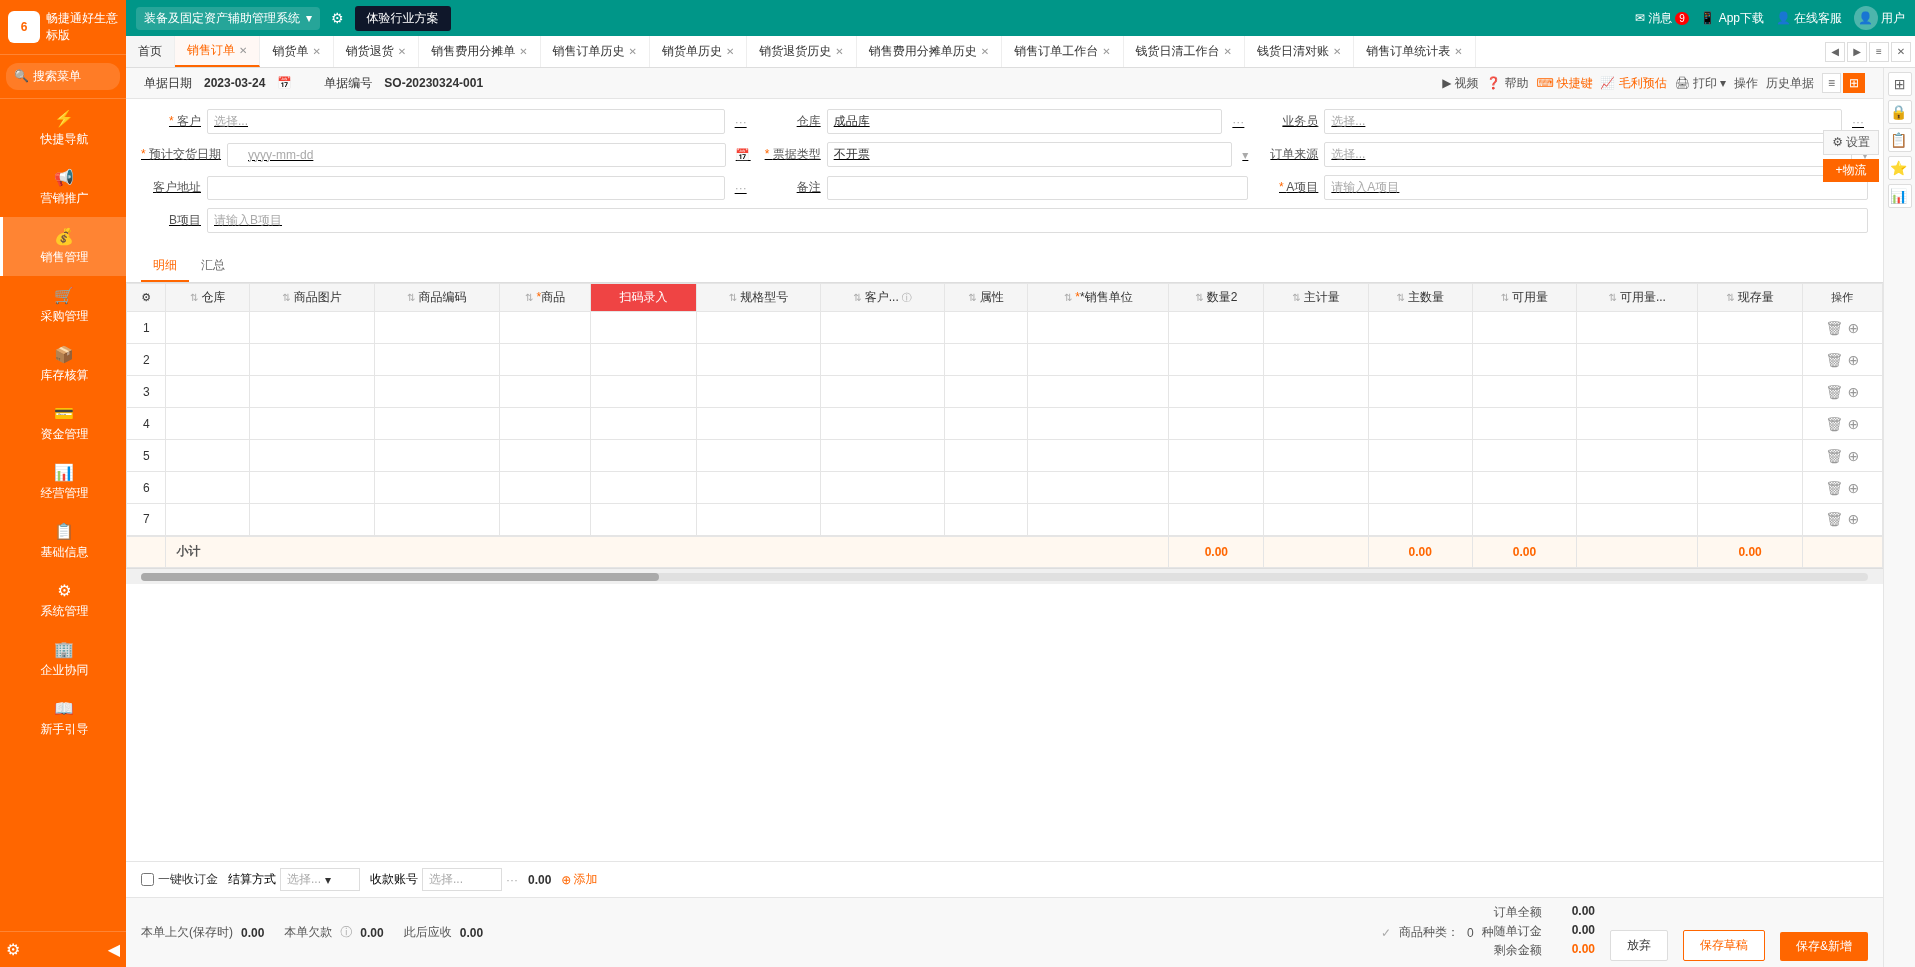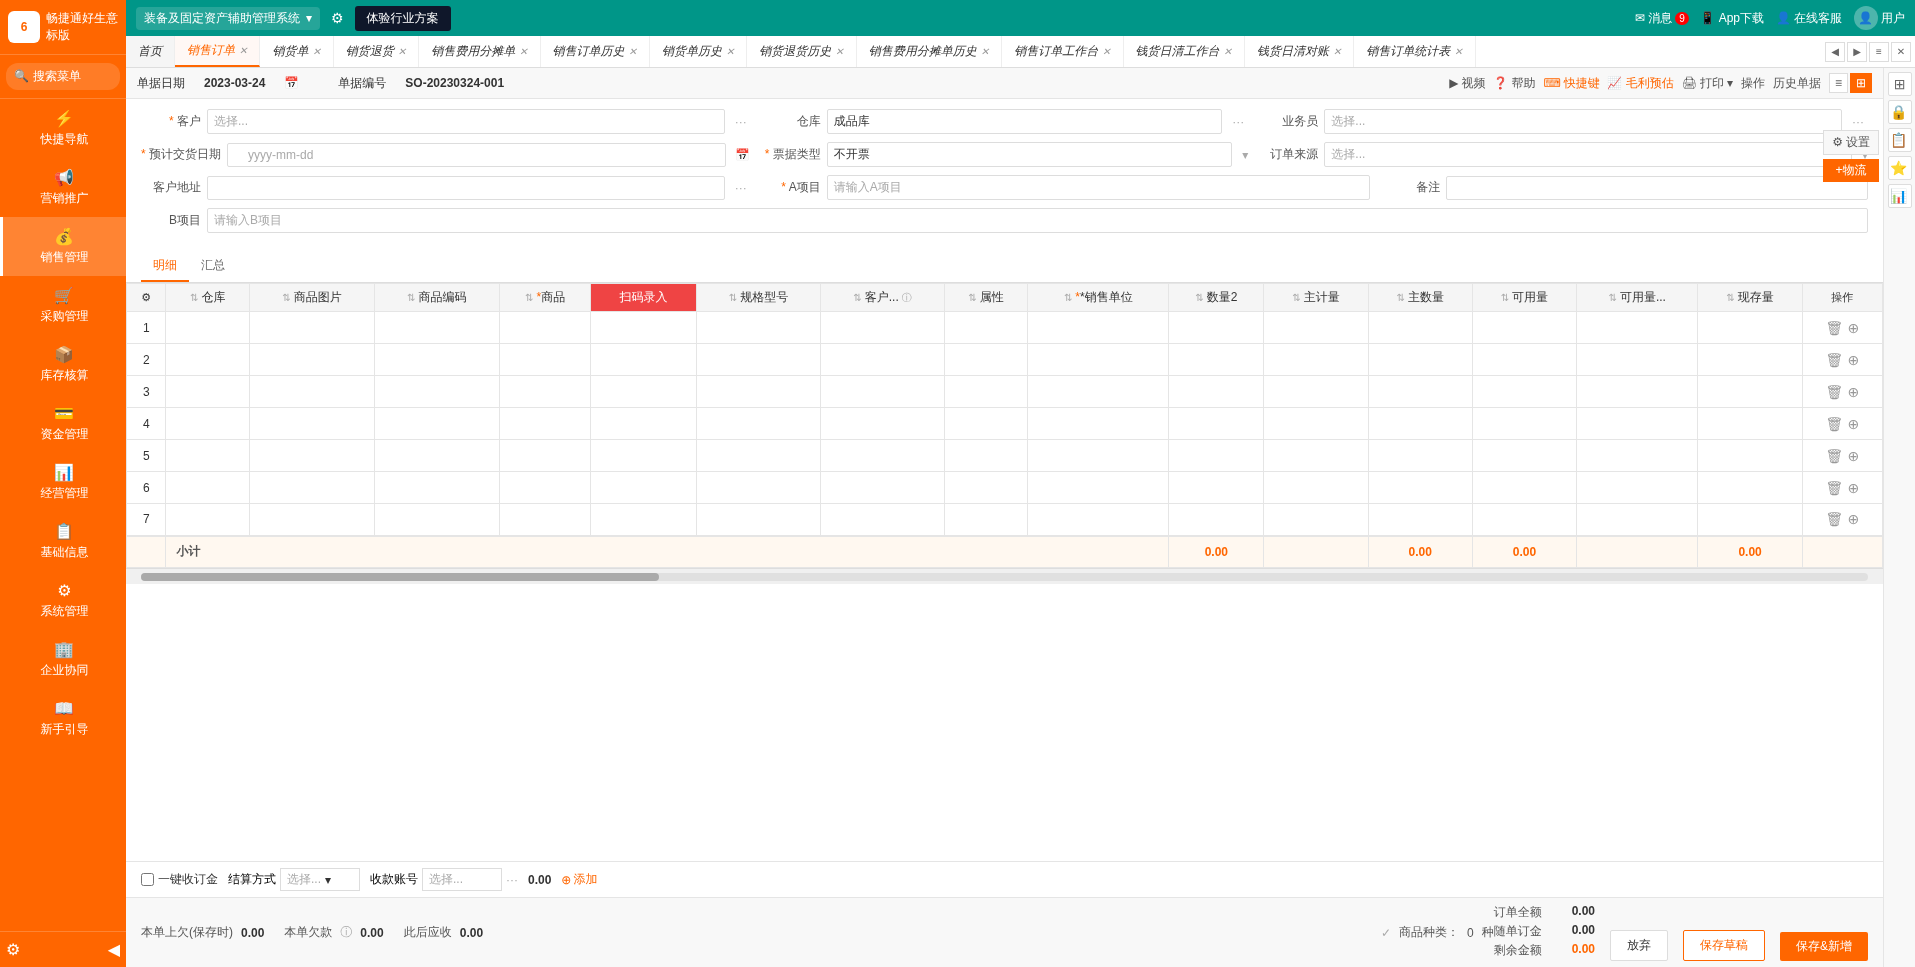--- a/index.html
+++ b/index.html
@@ -28,48 +28,48 @@
     .topbar-system { display: flex; align-items: center; gap: 6px; background: rgba(255,255,255,0.15); border-radius: 4px; padding: 3px 8px; color: white; font-size: 12px; cursor: pointer; text-align: center; }
     .topbar-gear { background: none; border: none; color: white; font-size: 14px; cursor: pointer; padding: 3px; }
     .topbar-btn { background: #0f172a; border: none; color: white; padding: 4px 12px; border-radius: 3px; cursor: pointer; font-size: 12px; }
     .topbar-right { margin-left: auto; display: flex; align-items: center; gap: 12px; color: white; font-size: 12px; }
     .topbar-right-item { display: flex; align-items: center; gap: 3px; cursor: pointer; }
     .badge { background: red; color: white; border-radius: 8px; padding: 1px 4px; font-size: 10px; }
     .avatar { width: 24px; height: 24px; background: rgba(255,255,255,0.3); border-radius: 50%; display: flex; align-items: center; justify-content: center; font-size: 12px; color: white; }
 
     
     .tabbar { background: #fff; border-bottom: 1px solid #ddd; display: flex; align-items: center; padding: 0; height: 32px; flex-shrink: 0; overflow: hidden; }
-    .tab { padding: 6px 12px; cursor: pointer; color: #333; white-space: nowrap; border-right: 1px solid #eee; font-size: 12px; display: flex; align-items: center; gap: 4px; height: 100%; font-style: italic; }
+    .tab { padding: 6px 12px; cursor: pointer; color: #333; white-space: nowrap; border-right: 1px solid #eee; font-size: 12px; display: flex; align-items: center; gap: 4px; height: 100%; }
     .tab.active { color: #ff6600; border-bottom: 2px solid #ff6600; background: #fff8f5; }
     .tab:first-child { background: #f5f5f5; }
     .tab-close { color: #999; font-size: 10px; cursor: pointer; }
     .tabbar-arrows { display: flex; align-items: center; margin-left: auto; gap: 2px; padding: 0 4px; }
     .tabbar-arrow { background: none; border: 1px solid #ddd; color: #666; width: 20px; height: 20px; cursor: pointer; display: flex; align-items: center; justify-content: center; font-size: 10px; }
 
     
     .content { flex: 1; background: #f0f0f0; overflow-y: auto; padding: 0; display: flex; }
     .form-area { flex: 1; background: white; display: flex; flex-direction: column; overflow: hidden; }
 
     
-    .form-toolbar { background: #f8f8f8; border-bottom: 1px solid #e5e5e5; padding: 5px 11px; display: flex; align-items: center; gap: 19px; flex-shrink: 0; }
+    .form-toolbar { background: #f8f8f8; border-bottom: 1px solid #e5e5e5; padding: 5px 18px; display: flex; align-items: center; gap: 12px; flex-shrink: 0; }
     .form-toolbar-label { color: #333; font-size: 12px; }
     .form-toolbar-value { color: #333; font-size: 12px; font-weight: bold; }
     .form-toolbar-right { margin-left: auto; display: flex; align-items: center; gap: 8px; }
     .toolbar-action { display: flex; align-items: center; gap: 3px; color: #555; cursor: pointer; font-size: 12px; }
     .toolbar-action.orange { color: #ff6600; }
     .view-toggle { display: flex; gap: 2px; }
     .view-btn { padding: 2px 5px; border: 1px solid #ddd; background: white; cursor: pointer; font-size: 12px; color: #666; }
     .view-btn.active { background: #ff6600; color: white; border-color: #ff6600; }
 
     
     .right-panel { width: 32px; background: #f8f8f8; border-left: 1px solid #e5e5e5; display: flex; flex-direction: column; align-items: center; padding: 4px 0; gap: 4px; flex-shrink: 0; }
     .right-panel-btn { width: 24px; height: 24px; display: flex; align-items: center; justify-content: center; cursor: pointer; color: #666; font-size: 14px; border: 1px solid #ddd; background: white; border-radius: 2px; }
 
     
-    .form-fields { padding: 10px 15px; flex-shrink: 0; }
+    .form-fields { padding: 10px 15px; flex-shrink: 0; text-decoration: underline; }
     .field-row { display: flex; align-items: center; margin-bottom: 8px; gap: 10px; }
     .field-group { display: flex; align-items: center; gap: 6px; flex: 1; }
     .field-label { color: #555; white-space: nowrap; min-width: 60px; text-align: right; }
     .field-label.required::before { content: '* '; color: #ff6600; }
     .field-input { flex: 1; border: 1px solid #ddd; padding: 3px 6px; border-radius: 2px; color: #333; background: white; font-size: 12px; min-height: 24px; display: flex; align-items: center; }
     .field-input.placeholder { color: #aaa; }
     .field-dots { color: #aaa; cursor: pointer; padding: 0 4px; }
     .date-icon { color: #aaa; cursor: pointer; margin-left: 4px; }
     .dropdown-icon { color: #aaa; cursor: pointer; margin-left: 4px; }
 
@@ -385,29 +385,29 @@
             <span class="dropdown-icon">▾</span>
           </div>
         </div>
 
         <div class="field-row">
           <div class="field-group">
             <span class="field-label">客户地址</span>
             <div class="field-input placeholder" style="min-width:300px;"></div>
             <span class="field-dots">···</span>
           </div>
+          <div class="field-group" style="flex:0.8;">
+            <span class="field-label">备注</span>
+            <div class="field-input" style="min-width:150px;"></div>
+          </div>
           <div class="field-group">
             <span class="field-label required">A项目</span>
             <div class="field-input placeholder" style="flex:1;">
               <span>请输入A项目</span>
             </div>
-          </div>
-          <div class="field-group" style="flex:0.8;">
-            <span class="field-label">备注</span>
-            <div class="field-input" style="min-width:150px;"></div>
           </div>
         </div>
 
         <div class="field-row">
           <div class="field-group">
             <span class="field-label">B项目</span>
             <div class="field-input placeholder" style="min-width:300px;">
               <span>请输入B项目</span>
             </div>
           </div>

